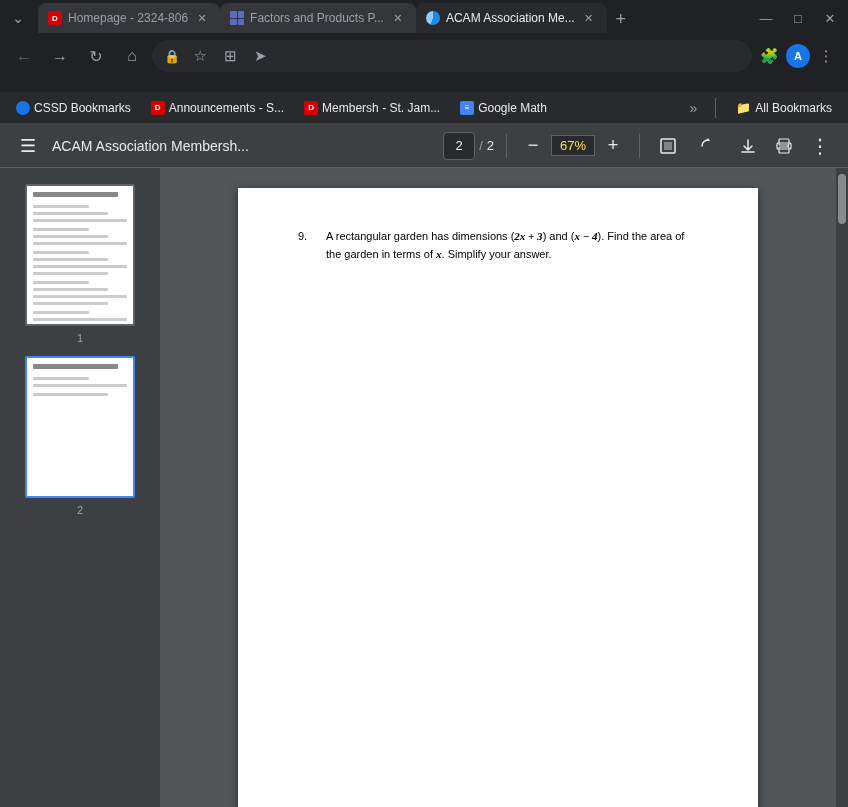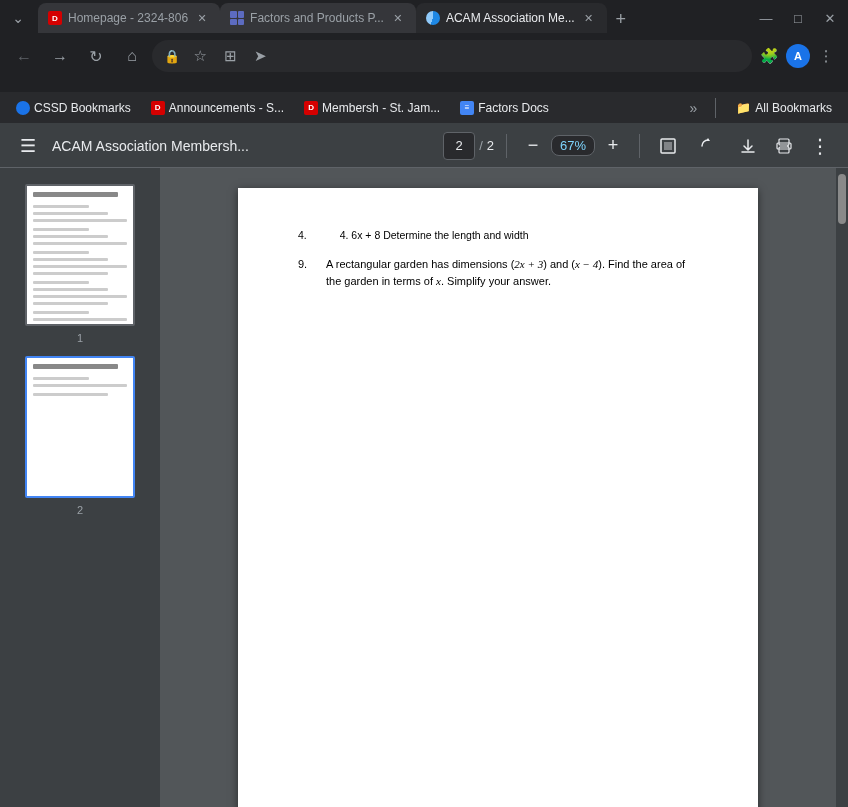--- a/index.html
+++ b/index.html
@@ -133,22 +133,22 @@
     .pdf-page-total { color: #e8eaed; font-size: 13px; }
     .pdf-zoom-control { display: flex; align-items: center; gap: 4px; }
     .pdf-zoom-btn {
       width: 28px; height: 28px; border-radius: 4px;
       background: transparent; border: none; cursor: pointer;
       display: flex; align-items: center; justify-content: center;
       color: #e8eaed; font-size: 18px;
     }
     .pdf-zoom-val {
       background: #292a2d; border: 1px solid #5f6368;
-      color: #7dd3fc; font-size: 13px; padding: 2px 6px;
-      border-radius: 8px; min-width: 44px; text-align: center;
+      color: #fde047; font-size: 13px; padding: 2px 6px;
+      border-radius: 0; min-width: 44px; text-align: center;
     }
     .pdf-divider { width: 1px; height: 24px; background: #5f6368; margin: 0 4px; }
     .pdf-action-btn {
       width: 32px; height: 32px; border-radius: 4px;
       background: transparent; border: none; cursor: pointer;
       display: flex; align-items: center; justify-content: center;
       color: #e8eaed; font-size: 17px;
     }
     .pdf-toolbar-right { display: flex; align-items: center; gap: 4px; margin-left: auto; }
 
@@ -209,21 +209,21 @@
     .thumbnail-panel::-webkit-scrollbar-track { background: #3c4043; }
     .thumbnail-panel::-webkit-scrollbar-thumb { background: #5f6368; }
 
     
     .d2l-favicon { width: 14px; height: 14px; background: #d50000; border-radius: 2px; display: flex; align-items: center; justify-content: center; color: white; font-size: 8px; font-weight: bold; flex-shrink: 0; }
     .grid-favicon { width: 14px; height: 14px; display: grid; grid-template-columns: 1fr 1fr; gap: 1px; flex-shrink: 0; }
     .grid-cell { background: #5c6bc0; border-radius: 1px; }
 
     
     .cssd-favicon { width: 14px; height: 14px; border-radius: 50%; background: #1565c0; display: flex; align-items: center; justify-content: center; flex-shrink: 0; }
-    .math-bold { font-family: 'Times New Roman', serif; font-weight: normal; font-style: italic; text-align: center; }
+    .math-bold { font-family: 'Times New Roman', serif; font-weight: bold; font-style: italic; text-align: center; }
 
     
     .pdf-scrollbar {
       width: 12px; background: #3c4043; flex-shrink: 0;
       display: flex; flex-direction: column; align-items: center; padding: 2px 0;
     }
     .pdf-scroll-thumb {
       width: 8px; height: 50px; background: #8a8a8a; border-radius: 4px; margin-top: 4px;
     }
 
@@ -307,21 +307,21 @@
     <div class="bookmark-item">
       <div class="d2l-favicon bookmark-favicon">D</div>
       <span>Announcements - S...</span>
     </div>
     <div class="bookmark-item">
       <div class="d2l-favicon bookmark-favicon">D</div>
       <span>Membersh - St. Jam...</span>
     </div>
     <div class="bookmark-item">
       <div style="width:14px;height:14px;background:#4285f4;border-radius:2px;display:flex;align-items:center;justify-content:center;color:white;font-size:8px;">≡</div>
-      <span>Factors Docs</span>
+      <span>Google Math</span>
     </div>
 
     <button class="bookmarks-overflow">»</button>
     <div style="width:1px;height:20px;background:#5f6368;margin:0 4px;"></div>
     <div class="bookmarks-folder">
       <span>📁</span>
       <span>All Bookmarks</span>
     </div>
   </div>
 </div>
@@ -422,24 +422,20 @@
         </div>
         <span class="thumb-page-num">2</span>
       </div>
 
     </div>
 
     <div class="pdf-page-area">
       <div class="pdf-page">
         <div class="pdf-page-content">
 
-          <div class="truncated-line">
-            <span style="margin-right:30px;">4.</span>
-            <span>4. 6x + 8  Determine the length and width</span>
-          </div>
 
           <div class="question-item">
             <span class="q-num">9.</span>
             <span class="q-text">
               A rectangular garden has dimensions (<span class="math-bold">2<em>x</em> + 3</span>) and (<span class="math-bold"><em>x</em> − 4</span>). Find the area of the garden in terms of <span class="math-bold"><em>x</em></span>. Simplify your answer.
             </span>
           </div>
 
         </div>
       </div>

